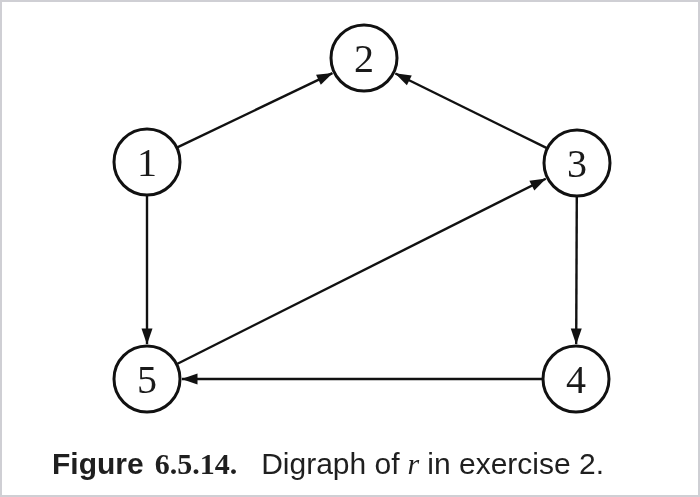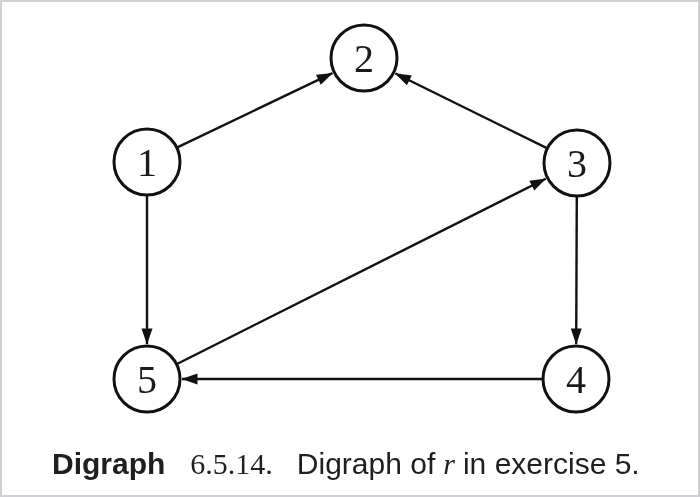--- a/index.html
+++ b/index.html
@@ -46,22 +46,22 @@
     font-size: 30px;
     color: #1f1f1f;
     white-space: nowrap;
   }
   .cap-figure-label {
     font-family: "Liberation Sans", sans-serif;
     font-weight: bold;
   }
   .cap-figure-number {
     font-family: "Liberation Serif", serif;
-    font-weight: normal;
-    margin-left: 25px;
+    font-weight: bold;
+    margin-left: 11px;
   }
   .cap-text-before {
     font-family: "Liberation Sans", sans-serif;
     margin-left: 24px;
     margin-top: 43px;
   }
   .cap-symbol {
     font-family: "Liberation Serif", serif;
     font-style: italic;
     margin-left: 8px;
@@ -108,16 +108,16 @@
           <text x="574" y="391" class="graph-node-label">4</text>
         </g>
         <g>
           <circle cx="145" cy="377" r="33" class="graph-node-circle"></circle>
           <text x="145" y="391" class="graph-node-label">5</text>
         </g>
       </g>
   </svg>
 
   <div class="figure-caption">
-    <span class="cap-figure-label">Digraph</span><span class="cap-figure-number">6.5.14.</span><span class="cap-text-before">Digraph of</span><span class="cap-symbol">r</span><span class="cap-text-after">in exercise 5.</span>
+    <span class="cap-figure-label">Figure</span><span class="cap-figure-number">6.5.14.</span><span class="cap-text-before">Digraph of</span><span class="cap-symbol">r</span><span class="cap-text-after">in exercise 2.</span>
   </div>
 
 </div>
 
 </body></html>

